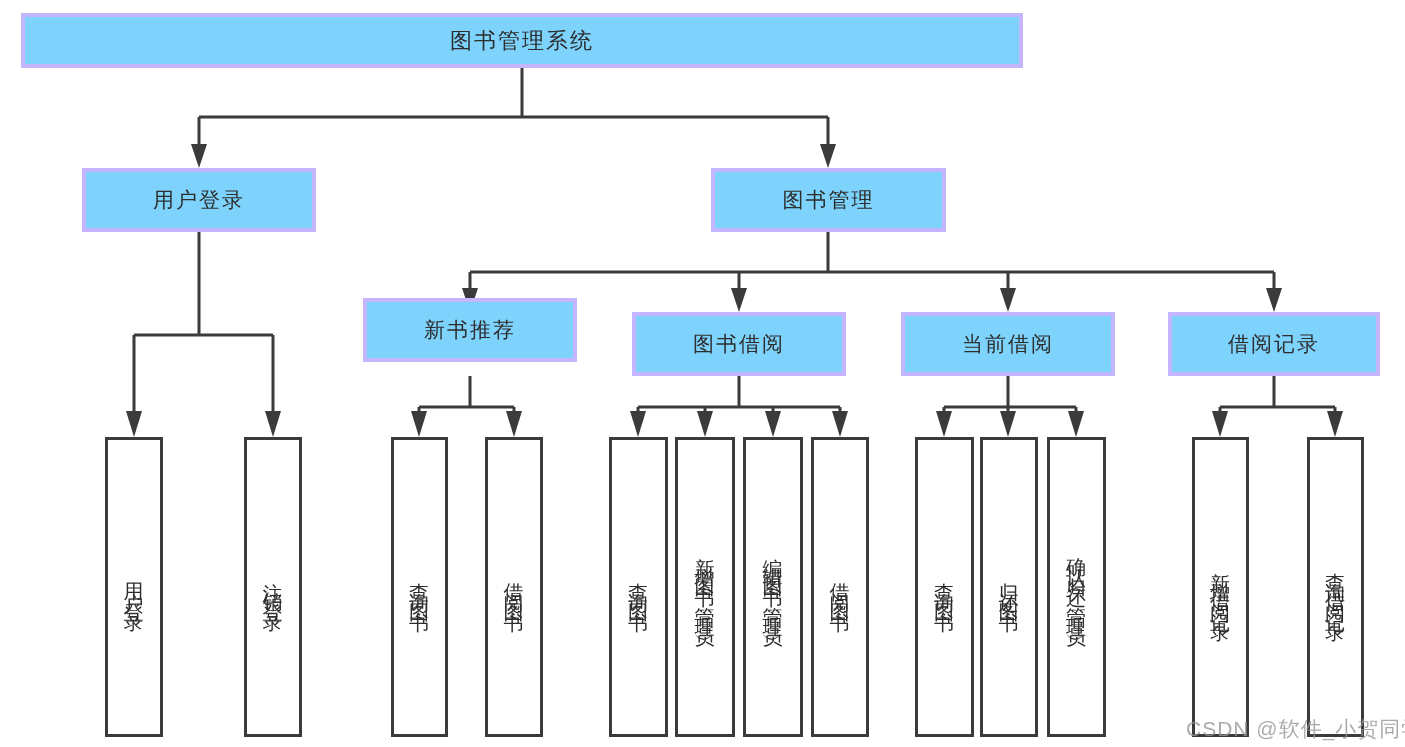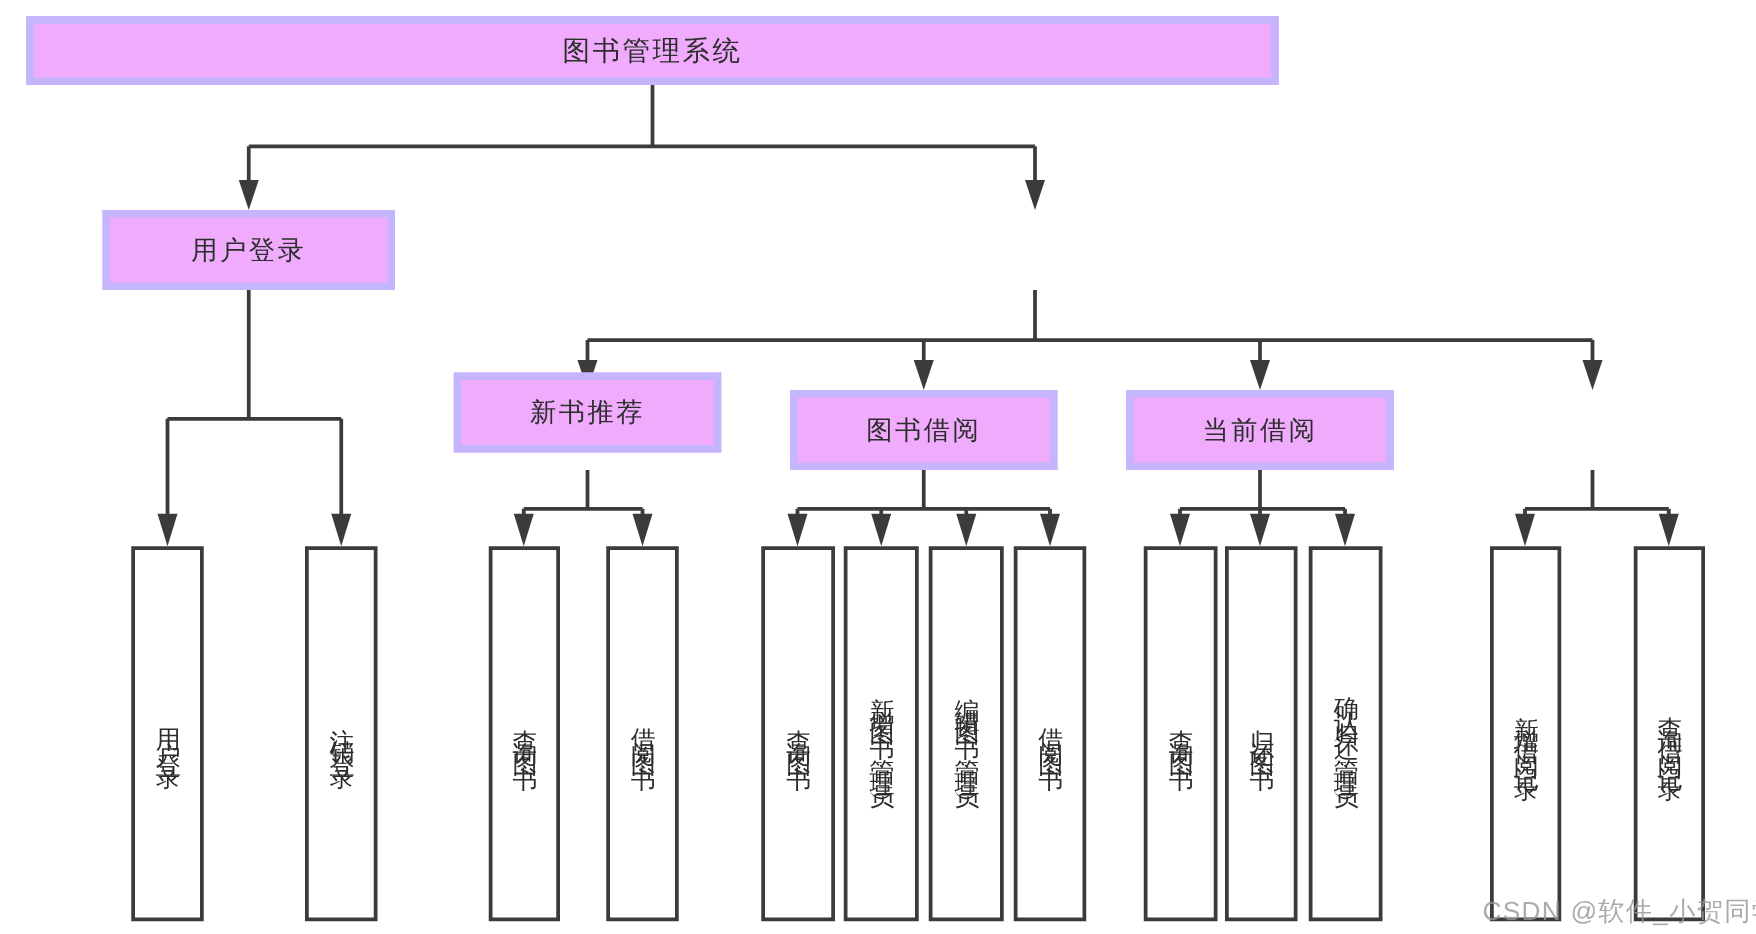--- a/index.html
+++ b/index.html
@@ -7,22 +7,22 @@
     position:relative;
     width:1405px;height:747px;
     background:#ffffff;
     font-family:"Liberation Sans","DejaVu Sans",sans-serif;
     overflow:hidden;
   }
   .wires{position:absolute;left:0;top:0;z-index:1;}
   .box{
     position:absolute;
     box-sizing:border-box;
-    background:#f0abfc;
-    border:6px solid #c4b5fd;
+    background:#7dd3fc;
+    border:4px solid #c4b5fd;
     display:flex;align-items:center;justify-content:center;
     color:#2d2d2d;
     font-size:21px;
     letter-spacing:2px;
     z-index:2;
     text-align:center;
   }
   .root{font-size:22px;}
   .hnode{height:64px;}
   .leaf{
@@ -90,24 +90,26 @@
     <polygon points="1068,411 1084,411 1076,437" fill="#3b3b3b"></polygon>
 
     <path d="M1274 376 V407 M1220 407 L1335 407 M1220 407 V414 M1335 407 V414" fill="none" stroke="#3b3b3b" stroke-width="3"></path>
     <polygon points="1212,411 1228,411 1220,437" fill="#3b3b3b"></polygon>
     <polygon points="1327,411 1343,411 1335,437" fill="#3b3b3b"></polygon>
   </svg>
 
   <div class="box root" style="left:21px;top:13px;width:1002px;height:55px">图书管理系统</div>
 
   <div class="box hnode" style="left:82px;top:168px;width:234px">用户登录</div>
+  <div class="box hnode" style="left:711px;top:168px;width:235px">图书管理</div>
 
   <div class="box hnode" style="left:363px;top:298px;width:214px">新书推荐</div>
   <div class="box hnode" style="left:632px;top:312px;width:214px">图书借阅</div>
   <div class="box hnode" style="left:901px;top:312px;width:214px">当前借阅</div>
+  <div class="box hnode" style="left:1168px;top:312px;width:212px">借阅记录</div>
 
   <div class="leaf" style="left:105px;width:58px">
     <span class="vtext">用户登录</span>
   </div>
   <div class="leaf" style="left:244px;width:58px">
     <span class="vtext">注销登录</span>
   </div>
 
   <div class="leaf" style="left:391px;width:57px">
     <span class="vtext">查询图书</span>

